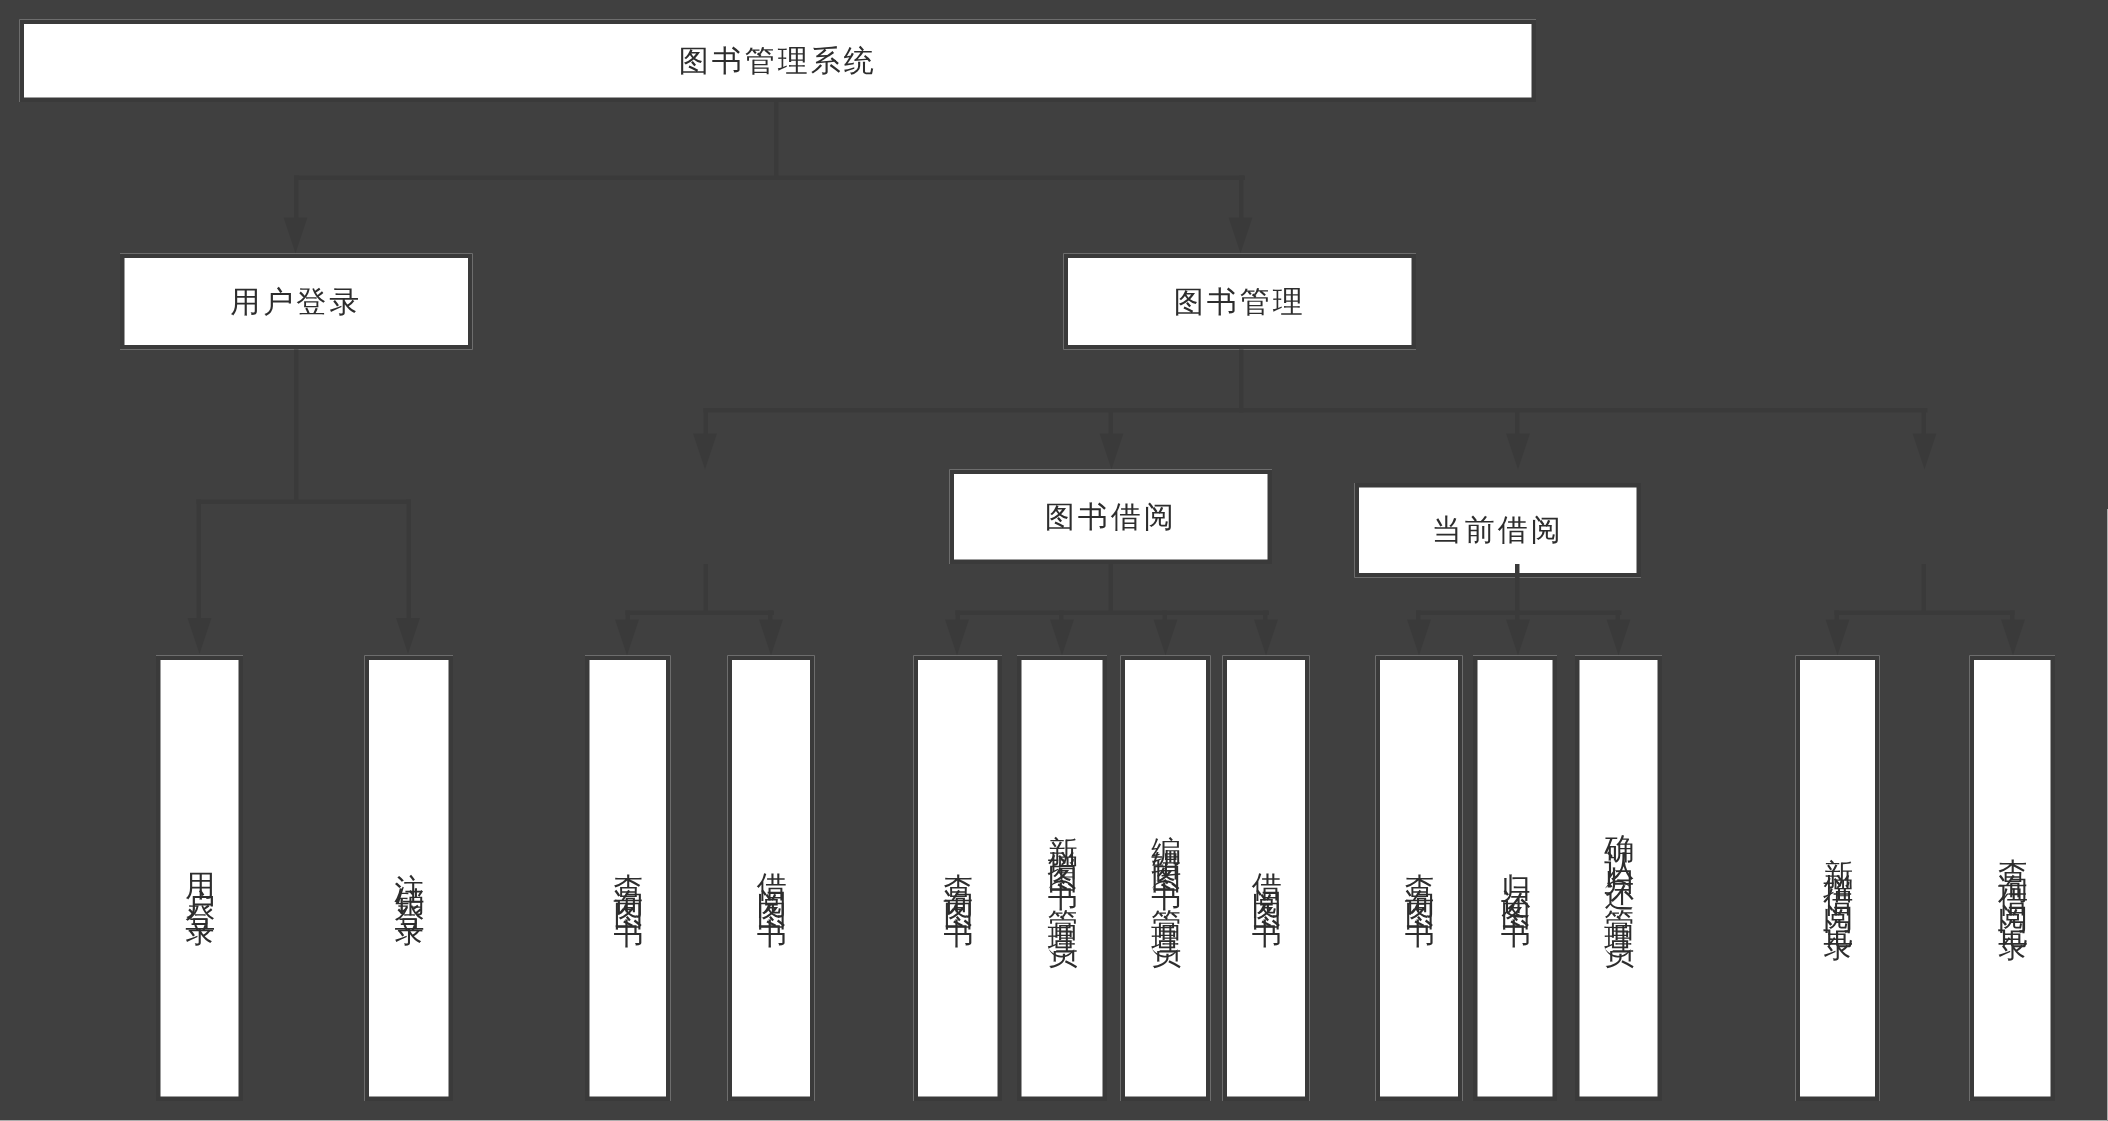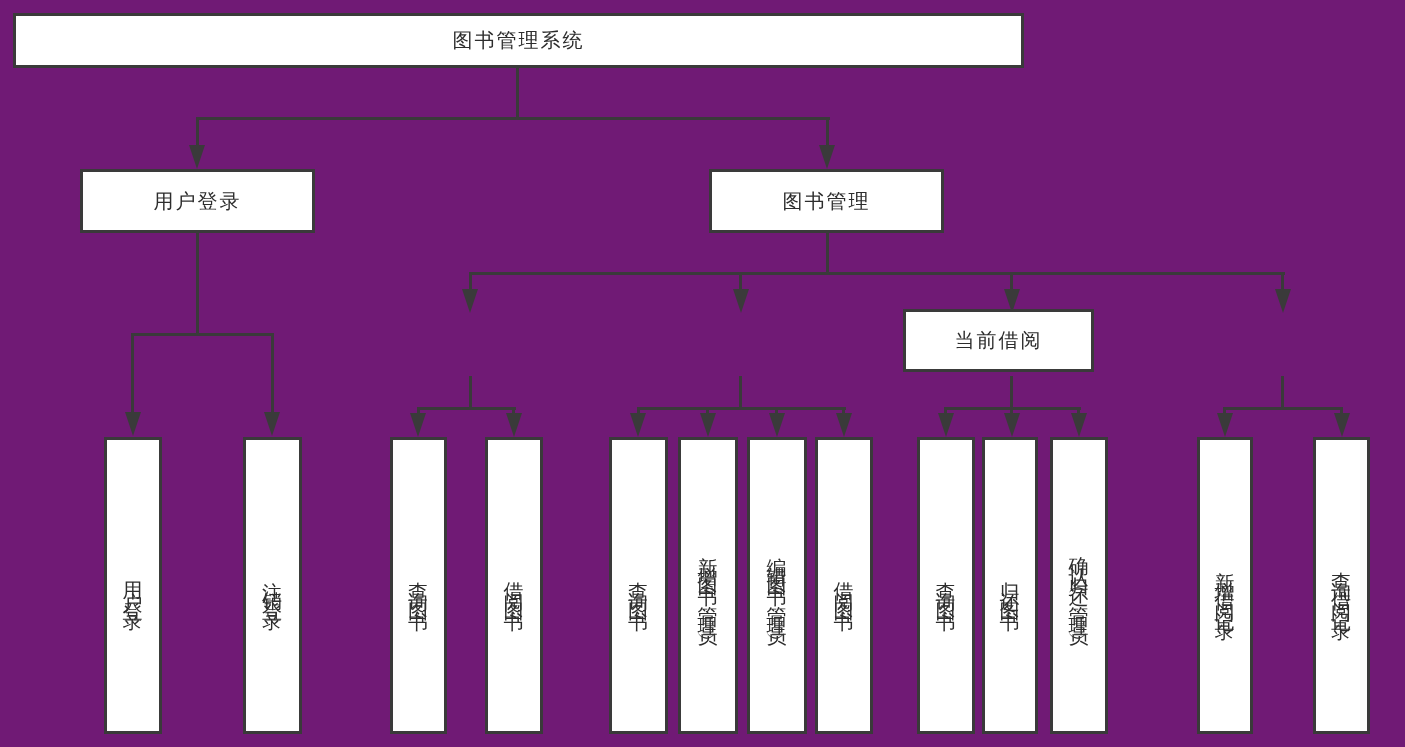--- a/index.html
+++ b/index.html
@@ -1,17 +1,17 @@
 <!DOCTYPE html>
 <html><head>
 <meta charset="utf-8">
 <style>
   html,body{margin:0;padding:0;background:#ffffff;}
   .canvas{
-    position:relative;width:1405px;height:747px;background:#701a75;
+    position:relative;width:1405px;height:747px;background:#404040;
     font-family:"Liberation Sans",sans-serif;color:#2d2d2d;overflow:hidden;
   }
   .box{
     position:absolute;background:#ffffff;border:3px solid #3a3a3a;
     box-sizing:border-box;display:flex;align-items:center;justify-content:center;
     font-size:20px;letter-spacing:2px;white-space:nowrap;
   }
   .vbox{
     position:absolute;background:#ffffff;border:3px solid #3a3a3a;
     box-sizing:border-box;display:flex;align-items:center;justify-content:center;
@@ -58,21 +58,22 @@
   <div class="hl" style="left:469px;top:272px;width:816px;"></div>
   <div class="vl" style="left:469px;top:272px;height:20px;"></div>
   <div class="ar" style="left:462px;top:289px;"></div>
   <div class="vl" style="left:739px;top:272px;height:20px;"></div>
   <div class="ar" style="left:733px;top:289px;"></div>
   <div class="vl" style="left:1010px;top:272px;height:20px;"></div>
   <div class="ar" style="left:1004px;top:289px;"></div>
   <div class="vl" style="left:1281px;top:272px;height:20px;"></div>
   <div class="ar" style="left:1275px;top:289px;"></div>
 
-  <div class="box" style="left:903px;top:309px;width:191px;height:63px;text-align:right;">当前借阅</div>
+  <div class="box" style="left:633px;top:313px;width:215px;height:63px;">图书借阅</div>
+  <div class="box" style="left:903px;top:322px;width:191px;height:63px;text-align:right;">当前借阅</div>
 
   <div class="vl" style="left:469px;top:376px;height:33px;"></div>
   <div class="hl" style="left:417px;top:407px;width:99px;"></div>
   <div class="vl" style="left:417px;top:407px;height:10px;"></div>
   <div class="ar" style="left:410px;top:413px;"></div>
   <div class="vl" style="left:512px;top:407px;height:10px;"></div>
   <div class="ar" style="left:506px;top:413px;"></div>
 
   <div class="vl" style="left:739px;top:376px;height:33px;"></div>
   <div class="hl" style="left:637px;top:407px;width:209px;"></div>

